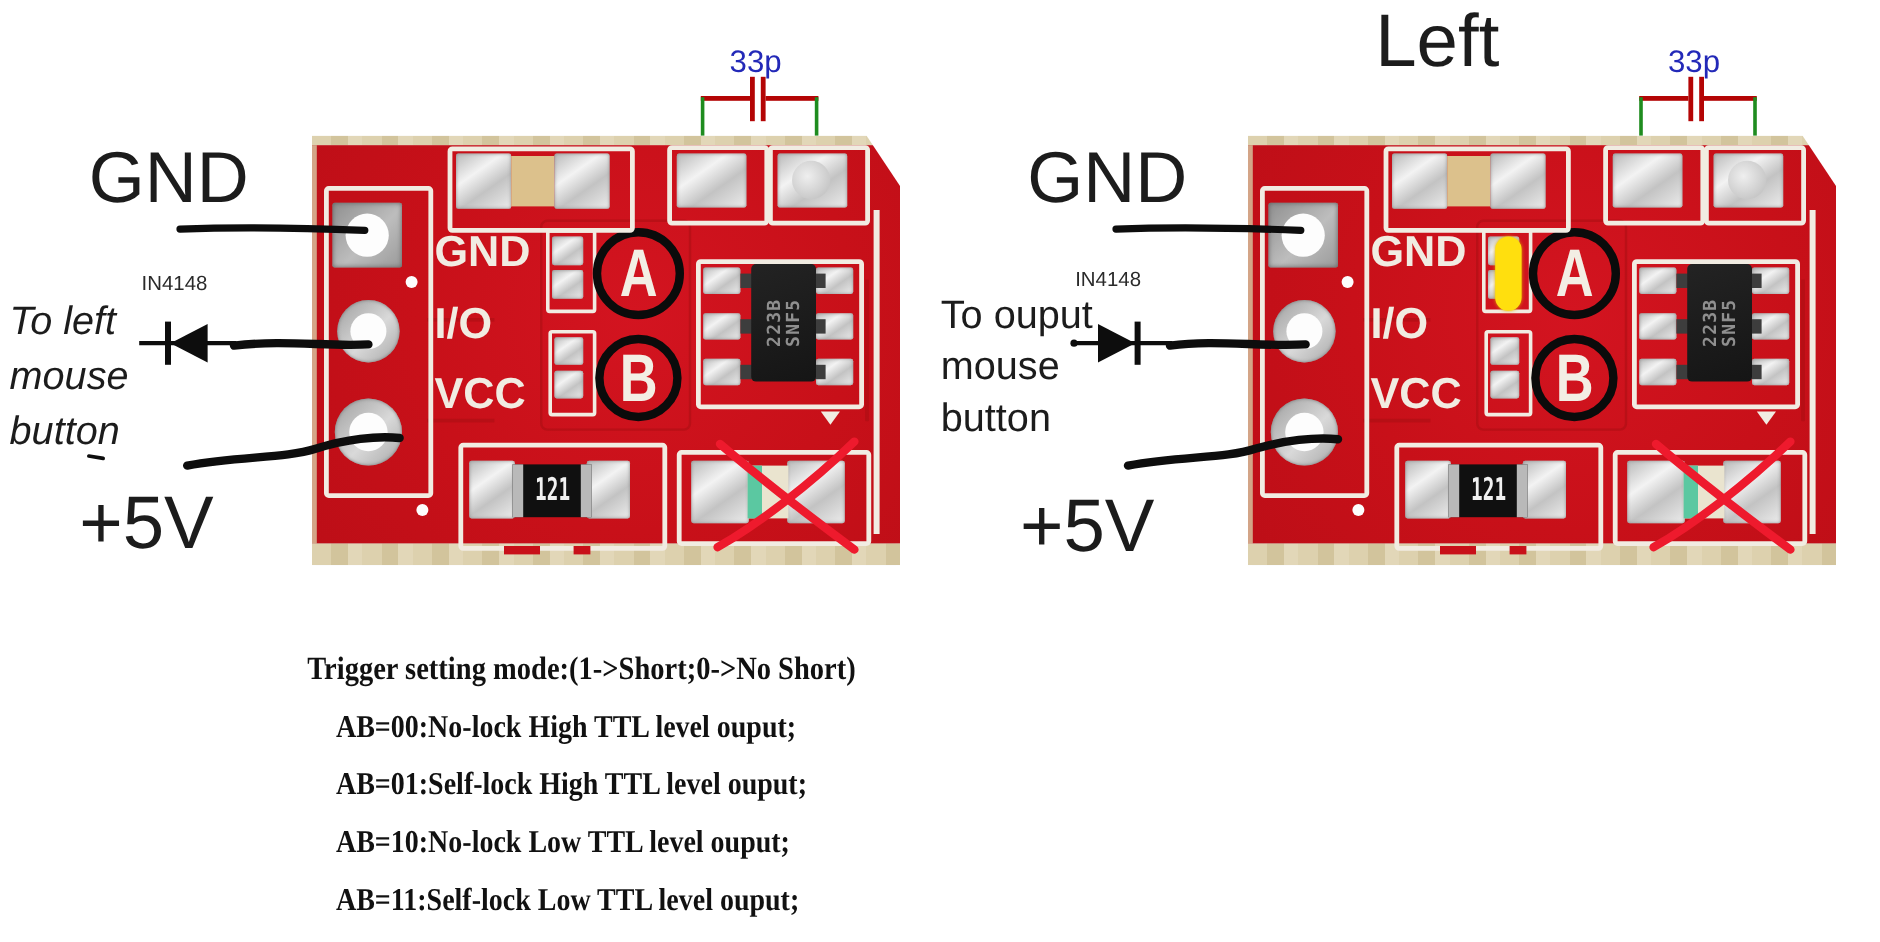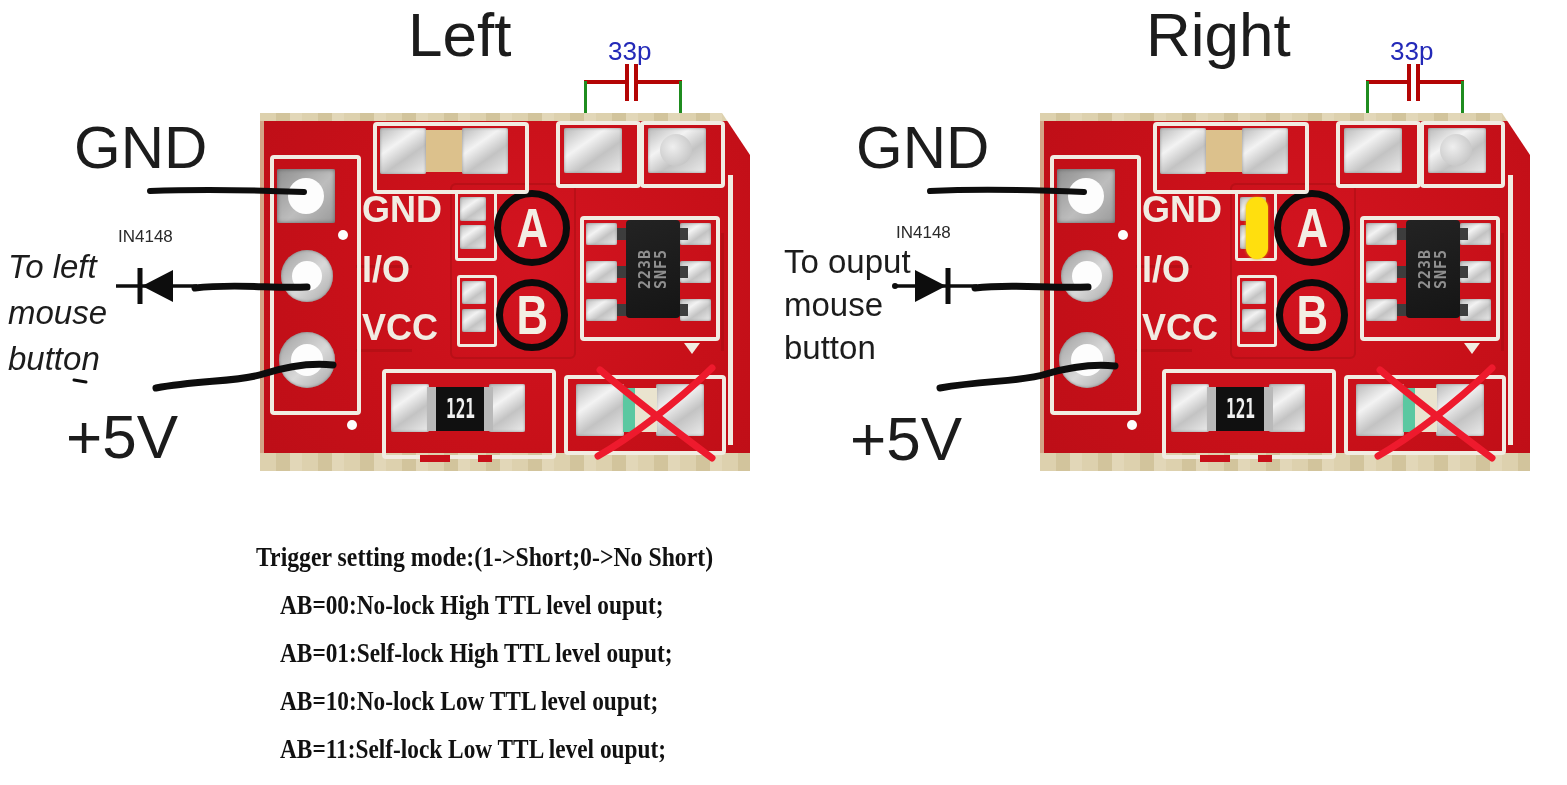--- a/index.html
+++ b/index.html
@@ -227,22 +227,21 @@
       <path d="M122,12 C85,48 40,82 8,100" stroke="#ee1a2d" stroke-width="7" fill="none" stroke-linecap="round"></path>
     </svg>
 
     <div class="a" style="left:424px;top:230px;width:0;height:0;border-left:8px solid transparent;border-right:8px solid transparent;border-top:11px solid #f1ece2;"></div>
     <div class="a" style="left:468px;top:62px;width:5px;height:270px;background:#f1ece2;"></div>
     <div class="a" style="left:160px;top:342px;width:30px;height:7px;background:#c81019;"></div>
     <div class="a" style="left:218px;top:342px;width:14px;height:7px;background:#c81019;"></div>
   </div>
 </div>
 
-  <div class="a label" style="left:408px;top:4px;font-size:62px;">Left</div>
-  <div class="a label" style="left:1146px;top:4px;font-size:62px;">Right</div>
+  <div class="a label" style="left:1146px;top:4px;font-size:62px;">Left</div>
 
   <div class="a" style="left:584px;top:38px;width:98px;height:76px;">
     <div class="a label blue" style="left:24px;top:0;font-size:26px;">33p</div>
     <div class="a capline" style="left:41px;top:26px;width:4px;height:37px;"></div>
     <div class="a capline" style="left:50px;top:26px;width:4px;height:37px;"></div>
     <div class="a capline" style="left:0;top:42px;width:41px;height:3.5px;"></div>
     <div class="a capline" style="left:54px;top:42px;width:44px;height:3.5px;"></div>
     <div class="a caplead" style="left:0;top:43px;width:3px;height:32px;"></div>
     <div class="a caplead" style="left:95px;top:43px;width:3px;height:32px;"></div>
   </div>

